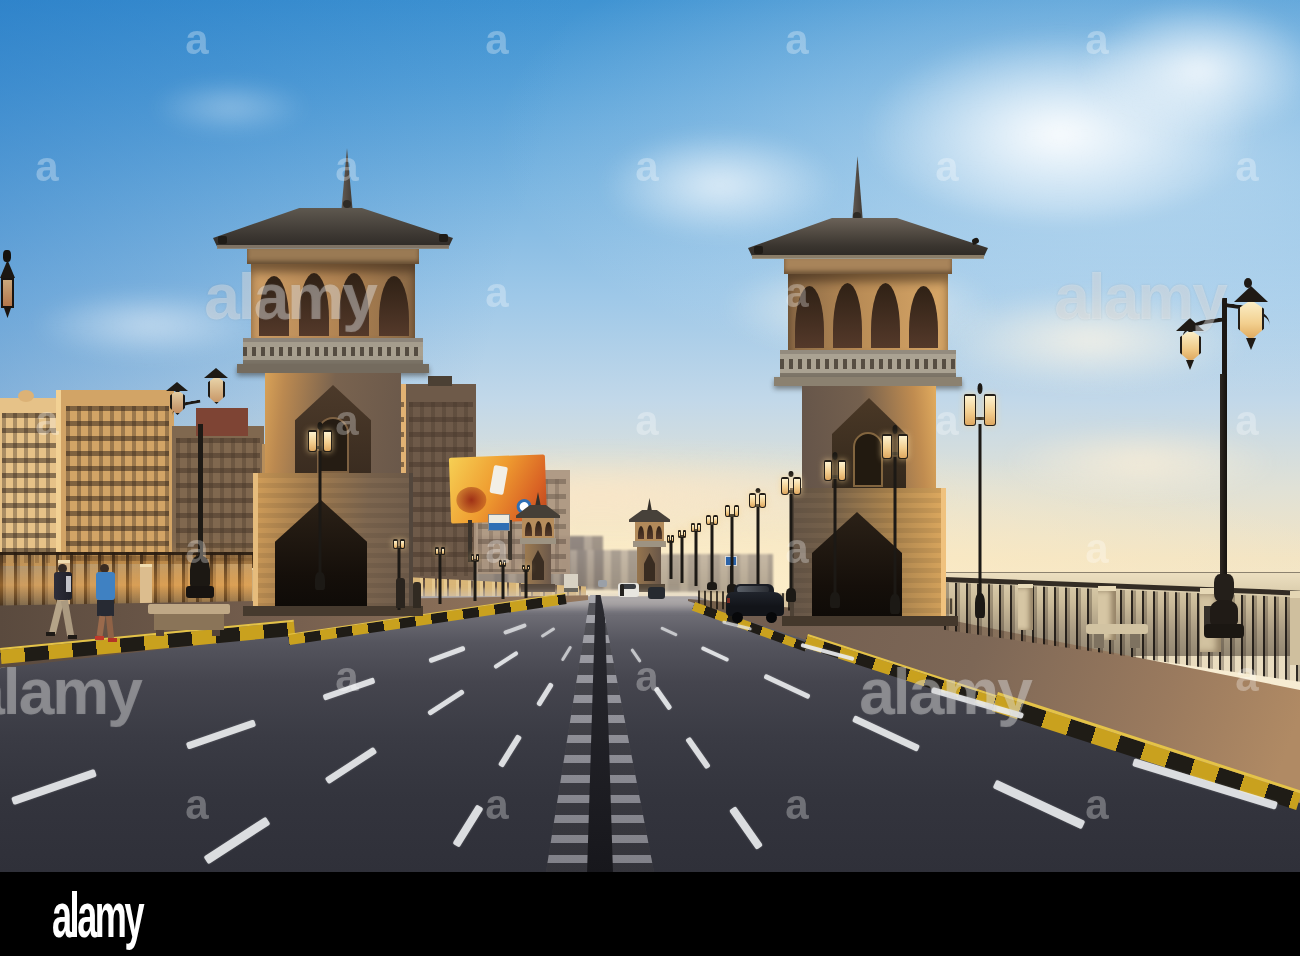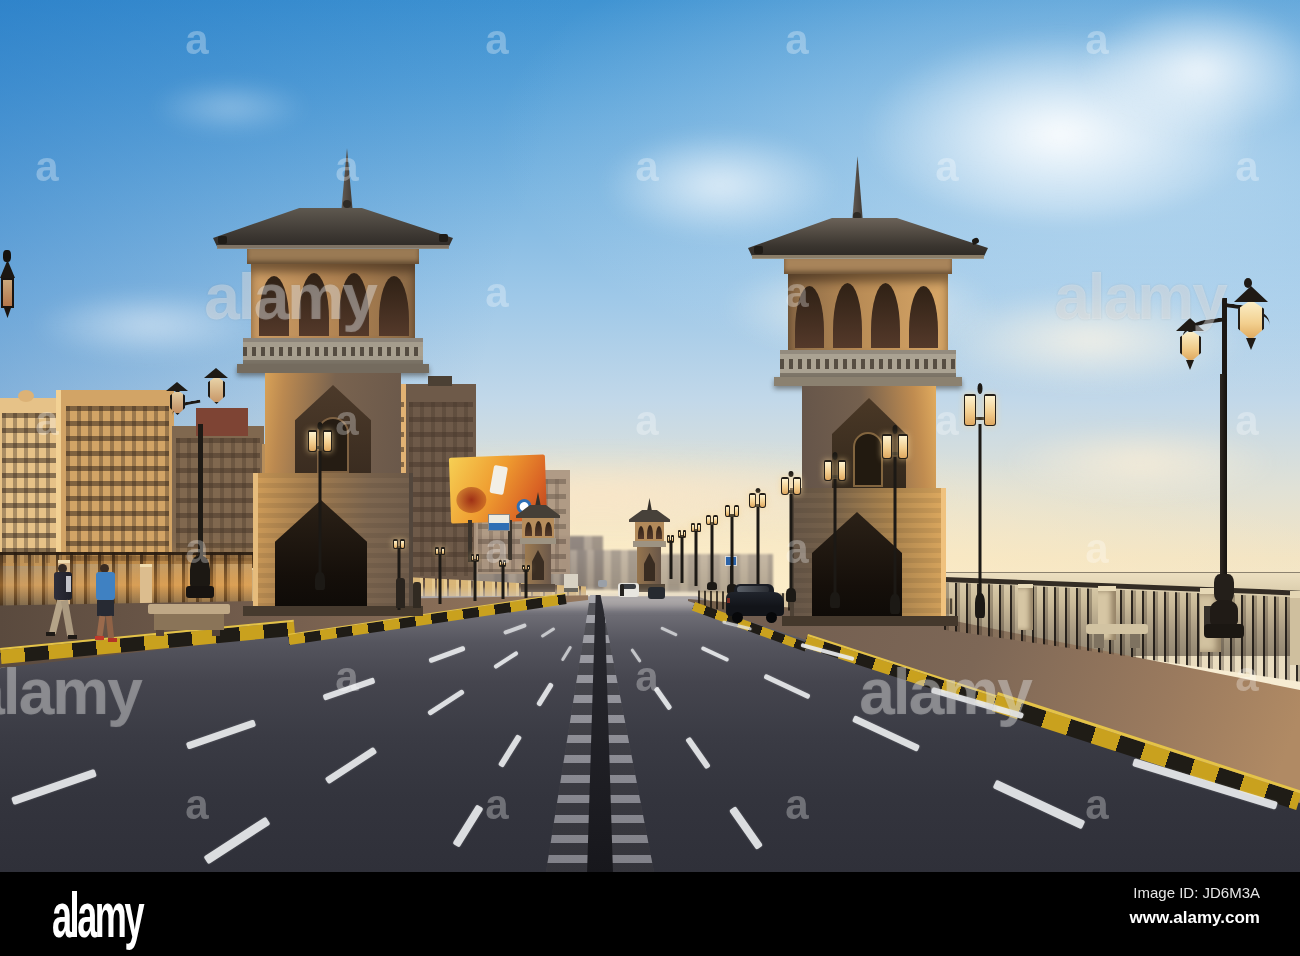--- a/index.html
+++ b/index.html
@@ -475,18 +475,14 @@
   <div class="wmA" style="left:647px;top:677px">a</div>
   <div class="wmA" style="left:1247px;top:677px">a</div>
   <div class="wmA" style="left:197px;top:805px">a</div>
   <div class="wmA" style="left:497px;top:805px">a</div>
   <div class="wmA" style="left:797px;top:805px">a</div>
   <div class="wmA" style="left:1097px;top:805px">a</div>
  </div>
 
  <div class="footerbar">
    <div class="flogo">alamy</div>
-   <div class="fright">
-     <div class="fid">Image ID: JD6M3A</div>
-     <div class="furl">www.alamy.com</div>
-   </div>
  </div>
 </div>
 
 </body></html>

